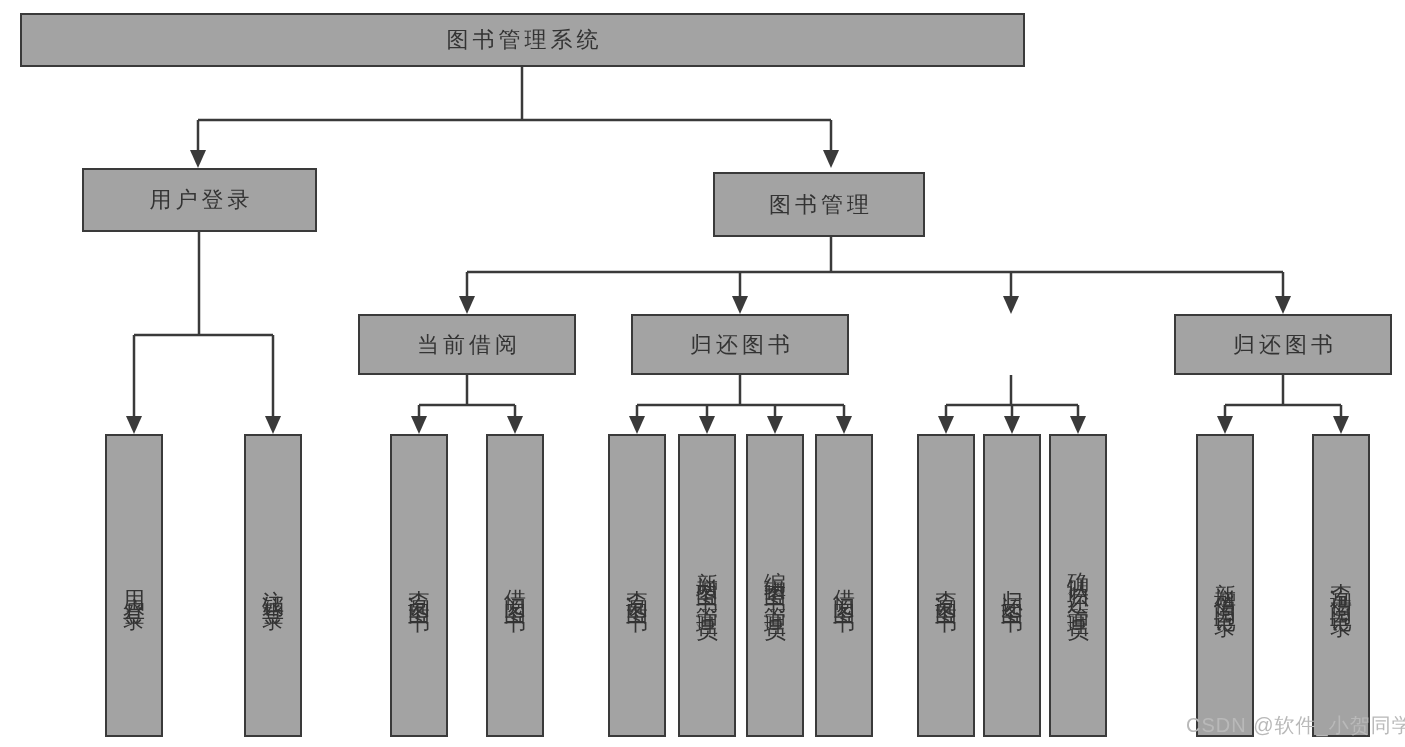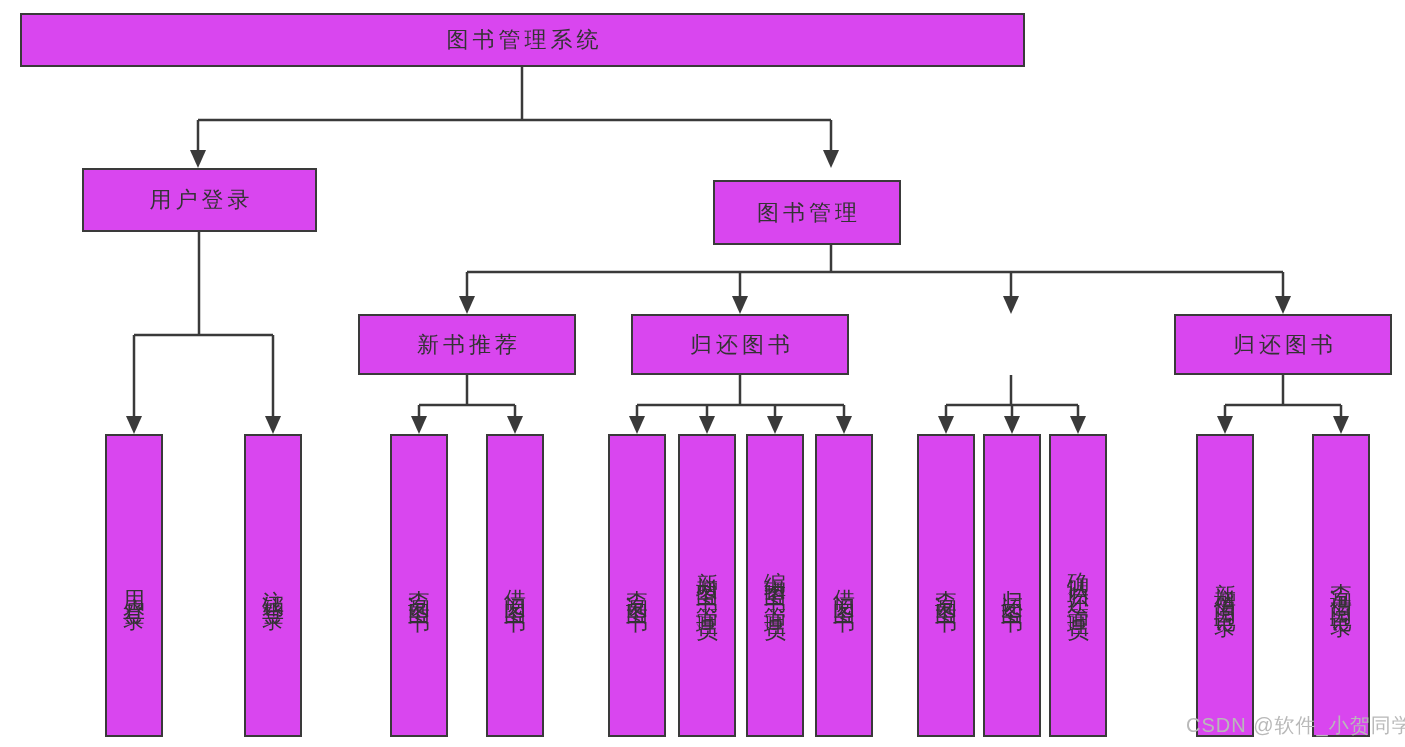--- a/index.html
+++ b/index.html
@@ -15,21 +15,21 @@
     background:var(--background);
     font-family:"Liberation Sans","DejaVu Sans",sans-serif;
     overflow:hidden;
   }
   #edges{position:absolute;left:0;top:0;z-index:1;}
   .edge{stroke:var(--line);stroke-width:2.5;fill:none;}
   .arrow{fill:var(--line);stroke:none;}
   .node{
     position:absolute;box-sizing:border-box;
     border:2.5px solid var(--line);
-    background:#d946ef;
+    background:#a3a3a3;
     display:flex;align-items:center;justify-content:center;
     color:var(--text);
     font-size:22px;
     z-index:2;
   }
   .node.h span{letter-spacing:4px;text-indent:4px;white-space:nowrap;}
   .node.v span{
     writing-mode:vertical-rl;
     text-orientation:mixed;
     letter-spacing:7px;
@@ -113,26 +113,26 @@
     <polygon class="arrow" points="1333,416 1349,416 1341,434"></polygon>
   </svg>
 
   <div class="node h" style="left:20px;top:13px;width:1005px;height:54px">
     <span>图书管理系统</span>
   </div>
 
   <div class="node h" style="left:82px;top:168px;width:235px;height:64px">
     <span>用户登录</span>
   </div>
-  <div class="node h" style="left:713px;top:180px;width:188px;height:65px">
+  <div class="node h" style="left:713px;top:172px;width:212px;height:65px">
     <span>图书管理</span>
   </div>
 
   <div class="node h" style="left:358px;top:314px;width:218px;height:61px">
-    <span>新书推荐</span>
+    <span>当前借阅</span>
   </div>
   <div class="node h" style="left:631px;top:314px;width:218px;height:61px">
     <span>归还图书</span>
   </div>
   <div class="node h" style="left:1174px;top:314px;width:218px;height:61px">
     <span>归还图书</span>
   </div>
 
   <div class="node v" style="left:105px;top:434px;width:58px;height:303px">
     <span>用户登录</span>

